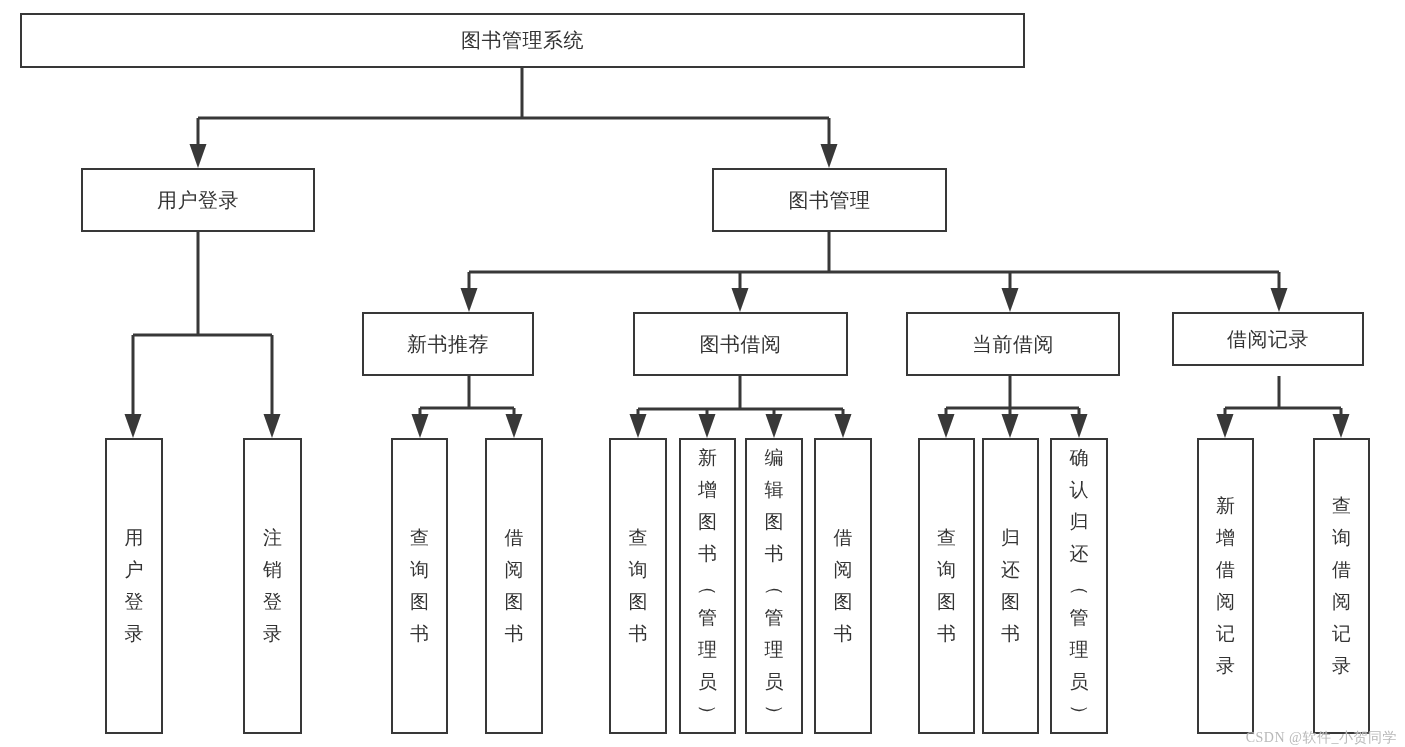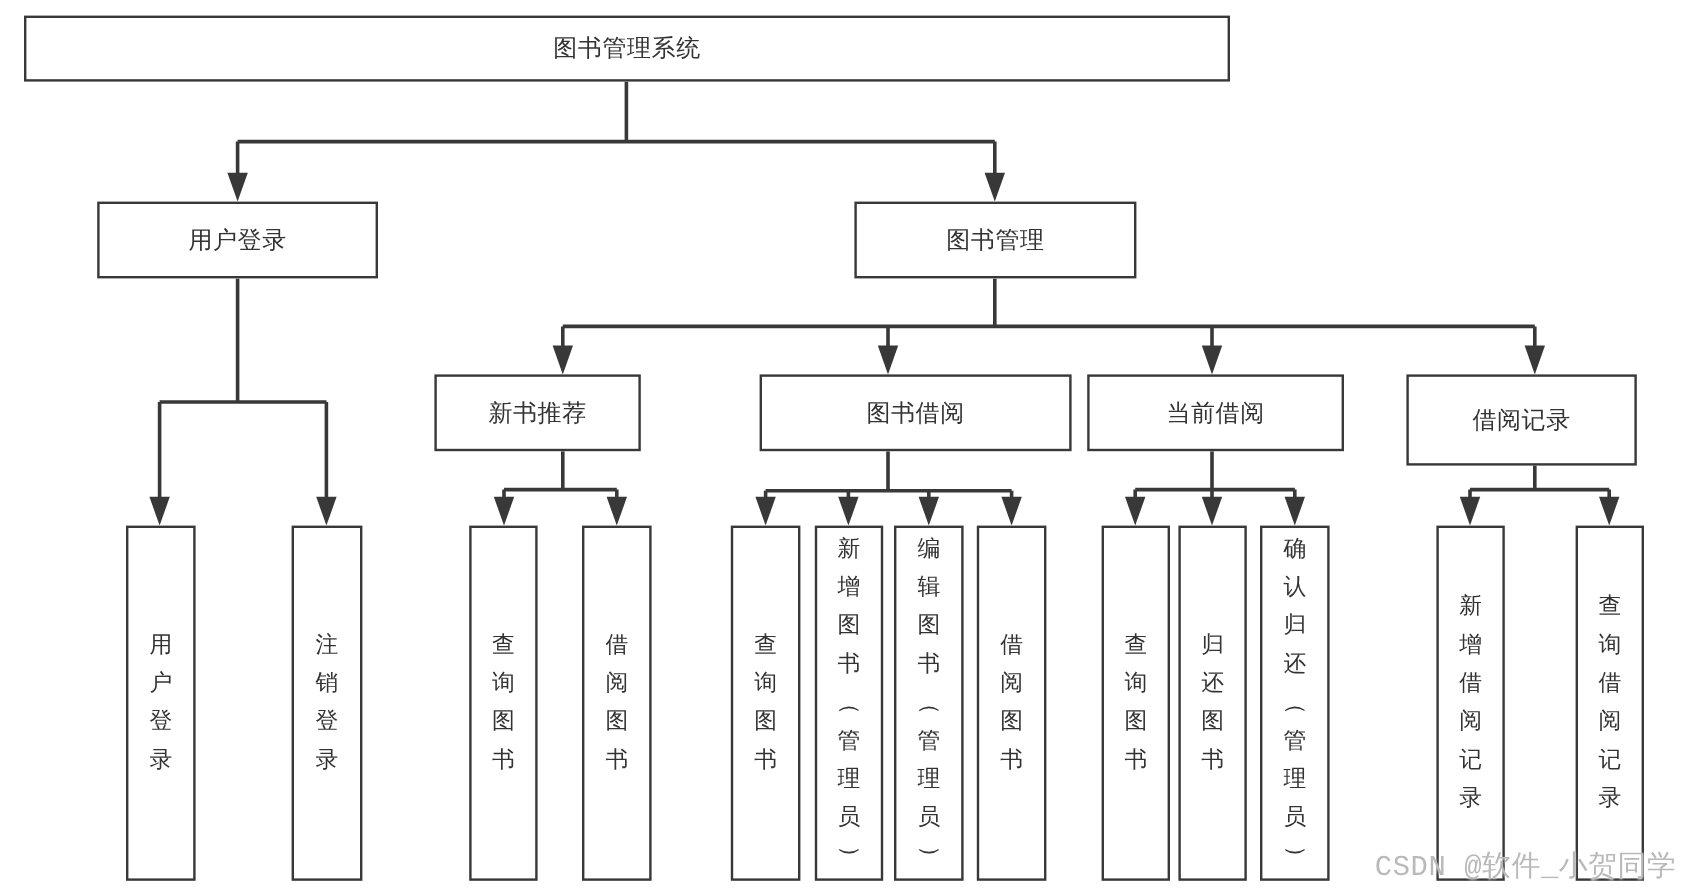--- a/index.html
+++ b/index.html
@@ -6,21 +6,21 @@
     --line-color:#383838;
     --text-color:#333333;
     --bg-color:#ffffff;
     --wm-color:#b9b9b9;
   }
   html,body{margin:0;padding:0;background:var(--bg-color);}
   .canvas{
     position:relative;
     width:1405px;height:747px;
     background:var(--bg-color);
-    font-family:Liberation Mono, monospace;
+    font-family:Liberation Serif, serif;
     overflow:hidden;
   }
   .connector-layer{position:absolute;left:0;top:0;width:1405px;height:747px;}
   .box{
     position:absolute;
     box-sizing:border-box;
     border:2.5px solid var(--line-color);
     background:#fff;
     display:flex;align-items:center;justify-content:center;
     color:var(--text-color);
@@ -30,22 +30,22 @@
     display:flex;flex-direction:column;
     align-items:center;justify-content:center;
     height:100%;width:100%;
   }
   .vchar{
     height:32px;line-height:32px;
     font-size:19px;text-align:center;flex:0 0 auto;
   }
   .vchar.rot{transform:rotate(90deg);}
   .watermark{
-    position:absolute;right:8px;bottom:10px;
-    font-size:24px;color:var(--wm-color);
+    position:absolute;right:8px;bottom:0;
+    font-size:14px;color:var(--wm-color);
     letter-spacing:0.5px;white-space:nowrap;
     text-shadow:0 1px 2px rgba(255,255,255,0.9);
   }
 </style>
 </head>
 <body>
 
 <div class="canvas">
 
   <svg id="connectors" class="connector-layer" viewBox="0 0 1405 747" xmlns="http://www.w3.org/2000/svg">
@@ -78,27 +78,27 @@
   <div class="box" style="left:712px;top:168px;width:235px;height:64px">
     <span class="hlabel">图书管理</span>
   </div>
   <div class="box" style="left:81px;top:168px;width:234px;height:64px">
     <span class="hlabel">用户登录</span>
   </div>
 
   <div class="box" style="left:362px;top:312px;width:172px;height:64px">
     <span class="hlabel">新书推荐</span>
   </div>
-  <div class="box" style="left:633px;top:312px;width:260px;height:64px">
+  <div class="box" style="left:633px;top:312px;width:215px;height:64px">
     <span class="hlabel">图书借阅</span>
   </div>
   <div class="box" style="left:906px;top:312px;width:214px;height:64px">
     <span class="hlabel">当前借阅</span>
   </div>
-  <div class="box" style="left:1172px;top:312px;width:192px;height:76px">
+  <div class="box" style="left:1172px;top:312px;width:192px;height:54px">
     <span class="hlabel">借阅记录</span>
   </div>
 
   <div class="box" style="left:105px;top:438px;width:58px;height:296px">
     <span class="vlabel">
         <div class="vchar">用</div>
         <div class="vchar">户</div>
         <div class="vchar">登</div>
         <div class="vchar">录</div>
       </span>

